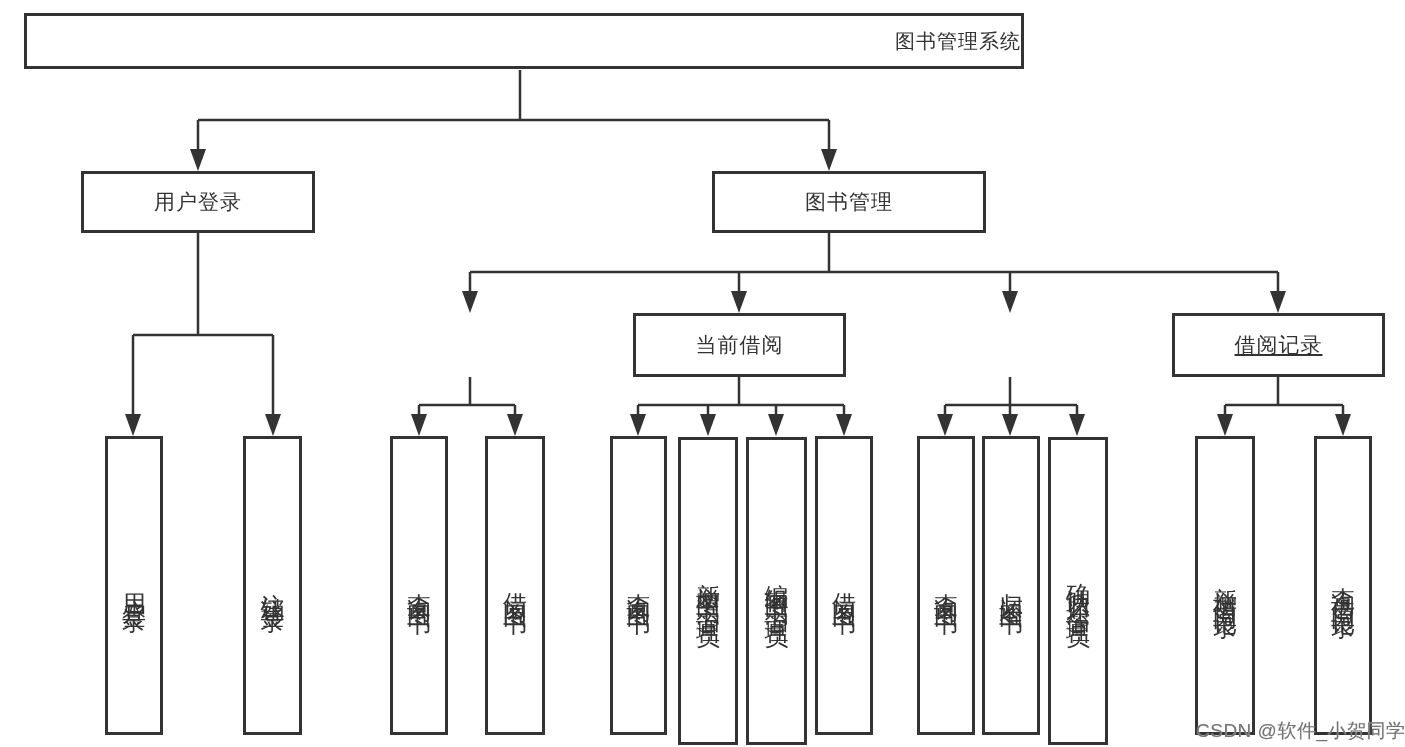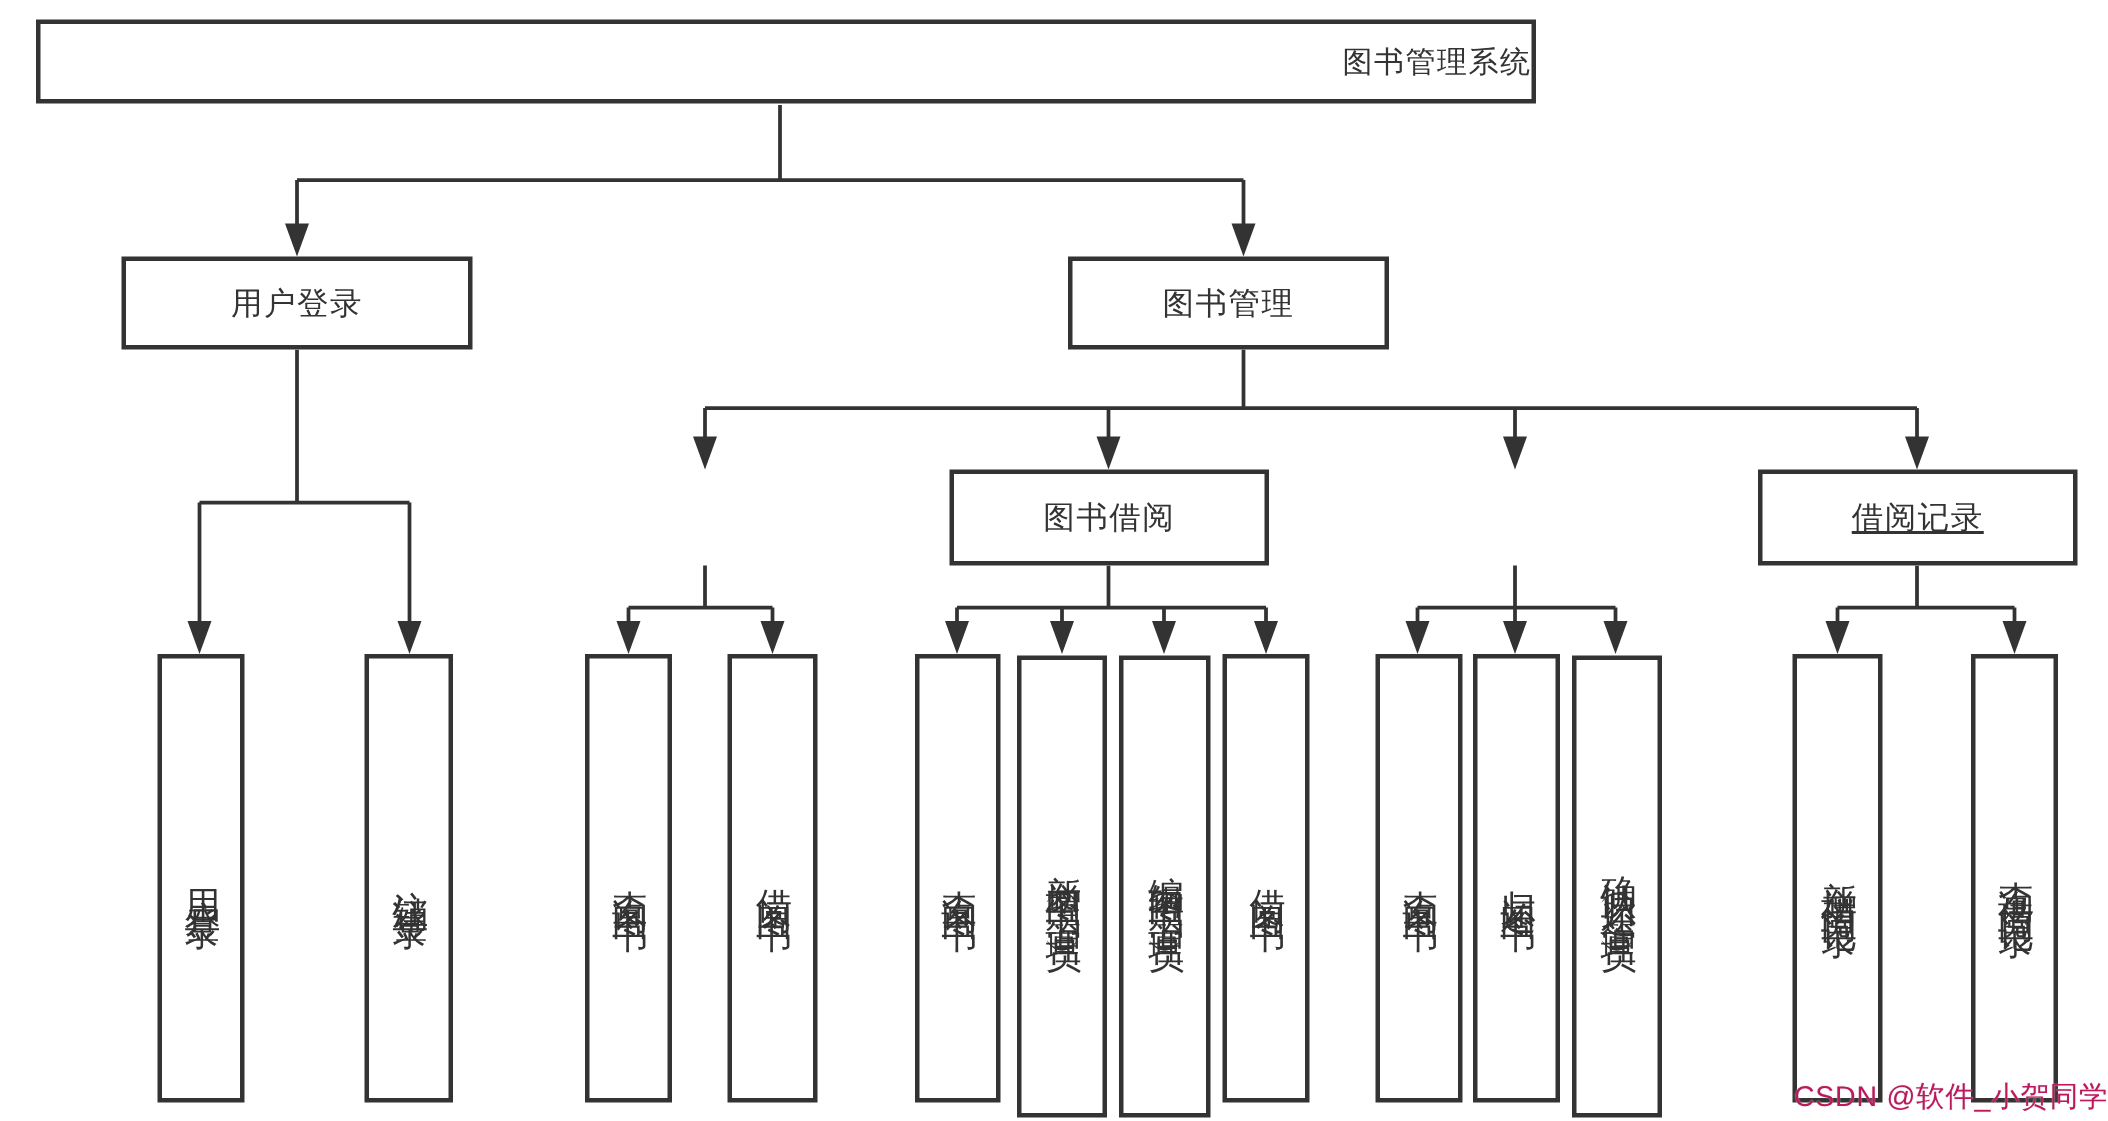--- a/index.html
+++ b/index.html
@@ -51,30 +51,30 @@
     letter-spacing: 6px;
     line-height: 1;
     color: #333333;
     white-space: nowrap;
   }
   .watermark {
     position: absolute;
     left: 1196px;
     top: 718px;
     font-size: 19px;
-    color: #be185d;
+    color: #737373;
     letter-spacing: 0.5px;
     z-index: 5;
     white-space: nowrap;
     text-shadow: 0 0 1px #cfcfcf;
   }
   
   .n-root   { left: 24px;  top: 13px;  width: 1000px; height: 56px; justify-content: flex-end; }
   .n-login  { left: 81px;  top: 171px; width: 234px;  height: 62px; }
-  .n-mgmt   { left: 712px; top: 171px; width: 214px;  height: 62px; }
+  .n-mgmt   { left: 712px; top: 171px; width: 274px;  height: 62px; }
   .n-g0     { left: 362px; top: 313px; width: 216px;  height: 64px; }
   .n-g1     { left: 633px; top: 313px; width: 213px;  height: 64px; }
   .n-g2     { left: 903px; top: 313px; width: 213px;  height: 64px; }
   .n-g3     { left: 1172px;top: 313px; width: 213px;  height: 64px; text-decoration: underline; }
   .leaf     { top: 436px;  height: 299px; }
   .leaf-tall{ top: 437px;  height: 308px; }
   .n-ul0 { left: 105px;  width: 58px; }
   .n-ul1 { left: 243px;  width: 59px; }
   .n-g0c0 { left: 390px; width: 58px; }
   .n-g0c1 { left: 485px; width: 60px; }
@@ -138,21 +138,21 @@
   </div>
 
   <div class="node hbox n-login">
     <span>用户登录</span>
   </div>
   <div class="node hbox n-mgmt">
     <span>图书管理</span>
   </div>
 
   <div class="node hbox n-g1">
-    <span>图书借阅</span>
+    <span>当前借阅</span>
   </div>
   <div class="node hbox n-g3">
     <span>借阅记录</span>
   </div>
 
   <div class="node vbox leaf n-ul0">
     <span>用户登录</span>
   </div>
   <div class="node vbox leaf n-ul1">
     <span>注销登录</span>

